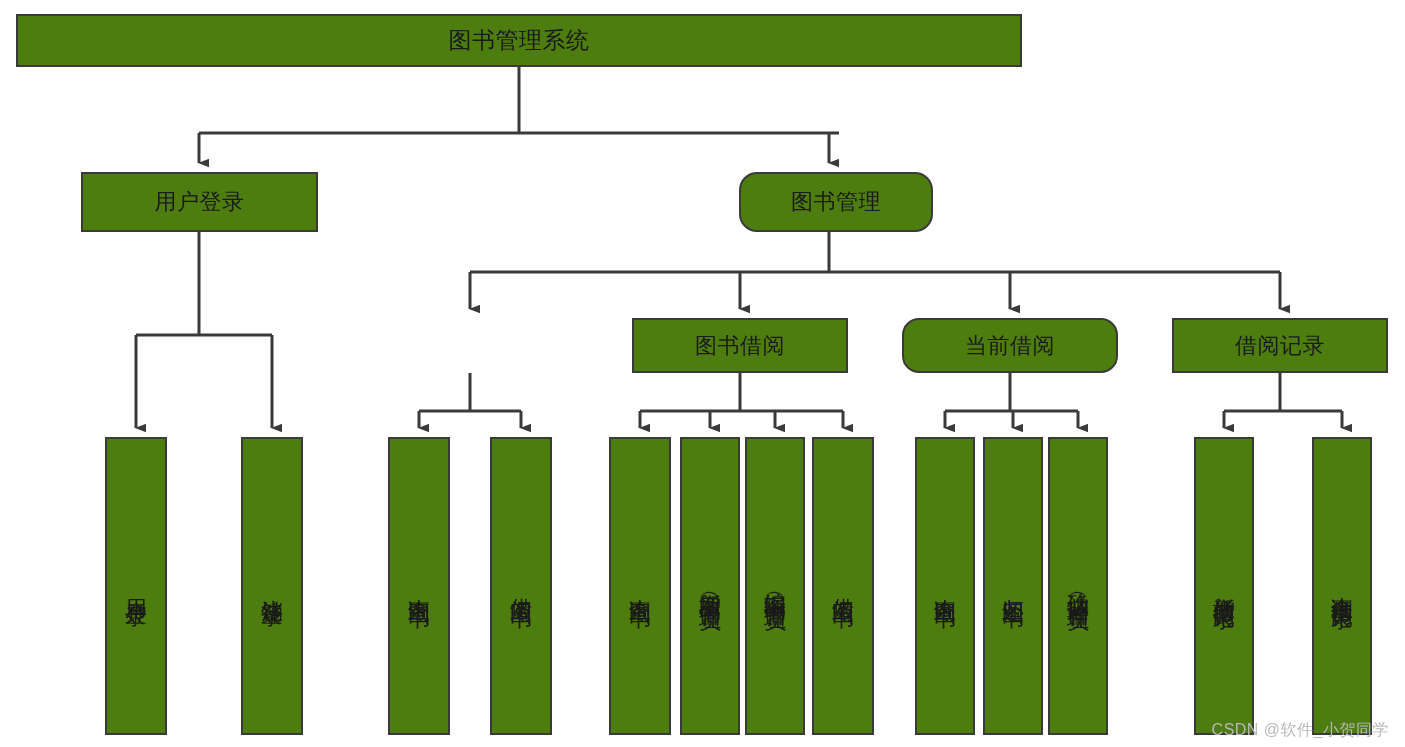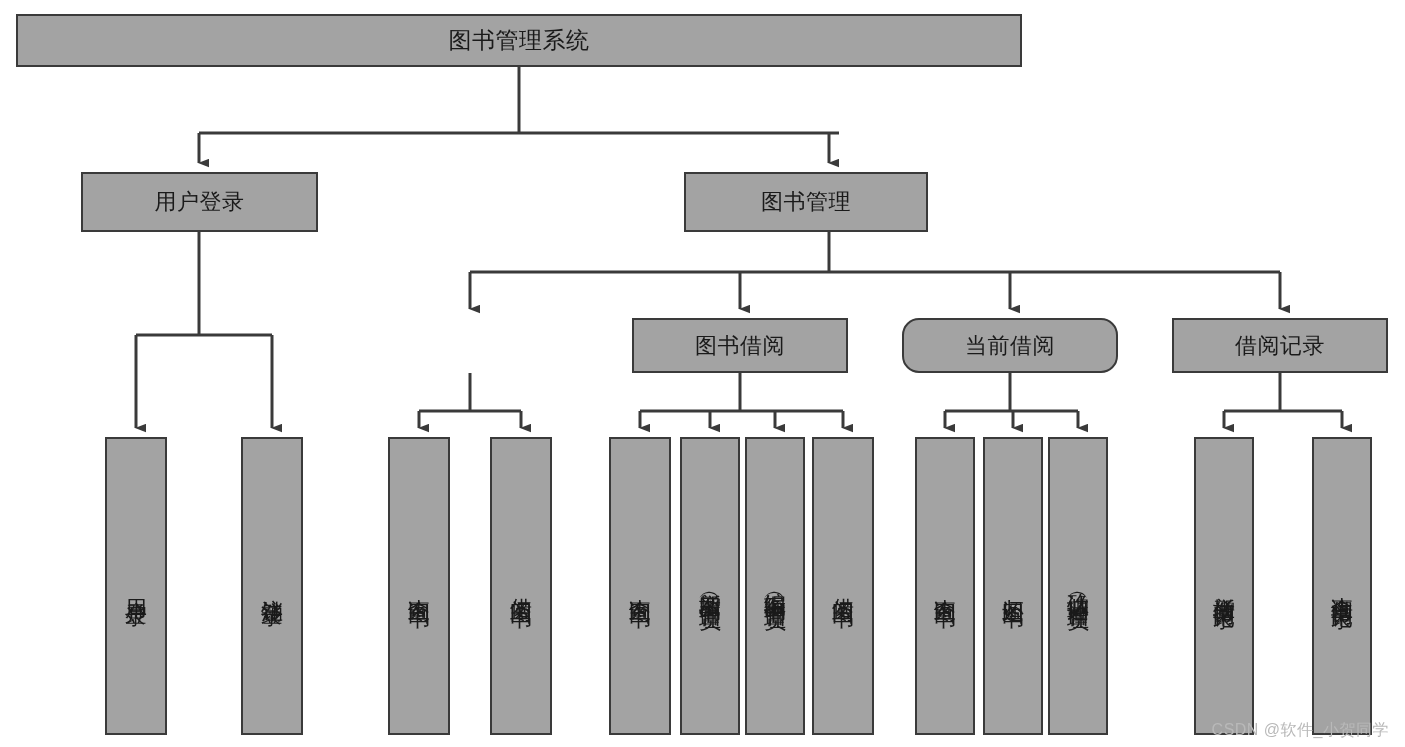--- a/index.html
+++ b/index.html
@@ -22,21 +22,21 @@
     position: absolute;
     left: 0;
     top: 0;
     width: 1405px;
     height: 747px;
     pointer-events: none;
   }
   .node {
     position: absolute;
     box-sizing: border-box;
-    background: #a3a3a3;
+    background: #4d7c0f;
     border: 2.5px solid #3a3a3a;
     display: flex;
     align-items: center;
     justify-content: center;
     color: #1a1a1a;
   }
   .node-label {
     display: block;
     text-align: center;
     line-height: 1.18;
@@ -128,21 +128,21 @@
     </g>
   </svg>
 
   <div class="node root horiz" style="left:16px; top:14px; width:1006px; height:53px;">
     <span class="node-label">图书管理系统</span>
   </div>
 
   <div class="node horiz" style="left:81px; top:172px; width:237px; height:60px;">
     <span class="node-label">用户登录</span>
   </div>
-  <div class="node horiz" style="left:684px; top:172px; width:244px; height:60px;">
+  <div class="node horiz" style="left:739px; top:172px; width:194px; height:60px;border-radius:18px;">
     <span class="node-label">图书管理</span>
   </div>
 
   <div class="node horiz" style="left:632px; top:318px; width:216px; height:55px;">
     <span class="node-label">图书借阅</span>
   </div>
   <div class="node horiz" style="left:902px; top:318px; width:216px; height:55px;border-radius:17px;">
     <span class="node-label">当前借阅</span>
   </div>
   <div class="node horiz" style="left:1172px; top:318px; width:216px; height:55px;">

